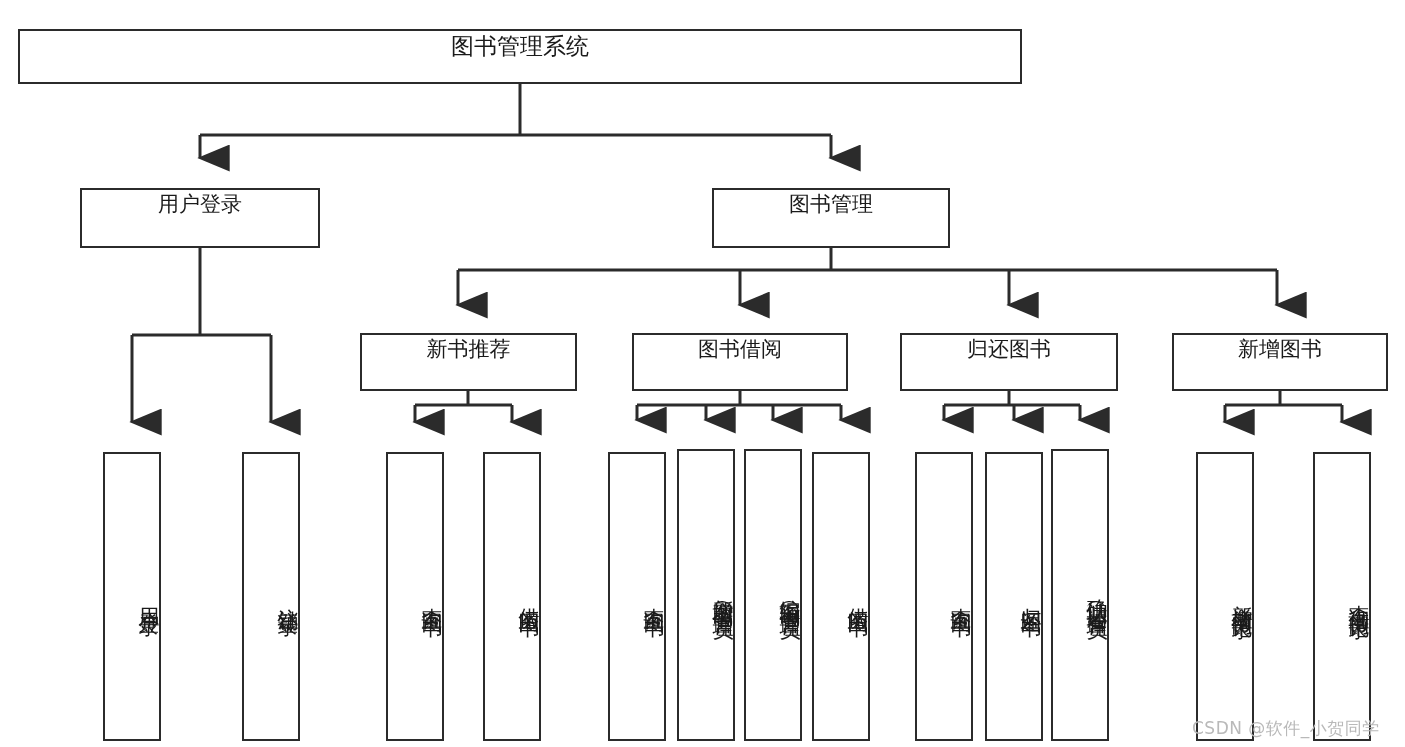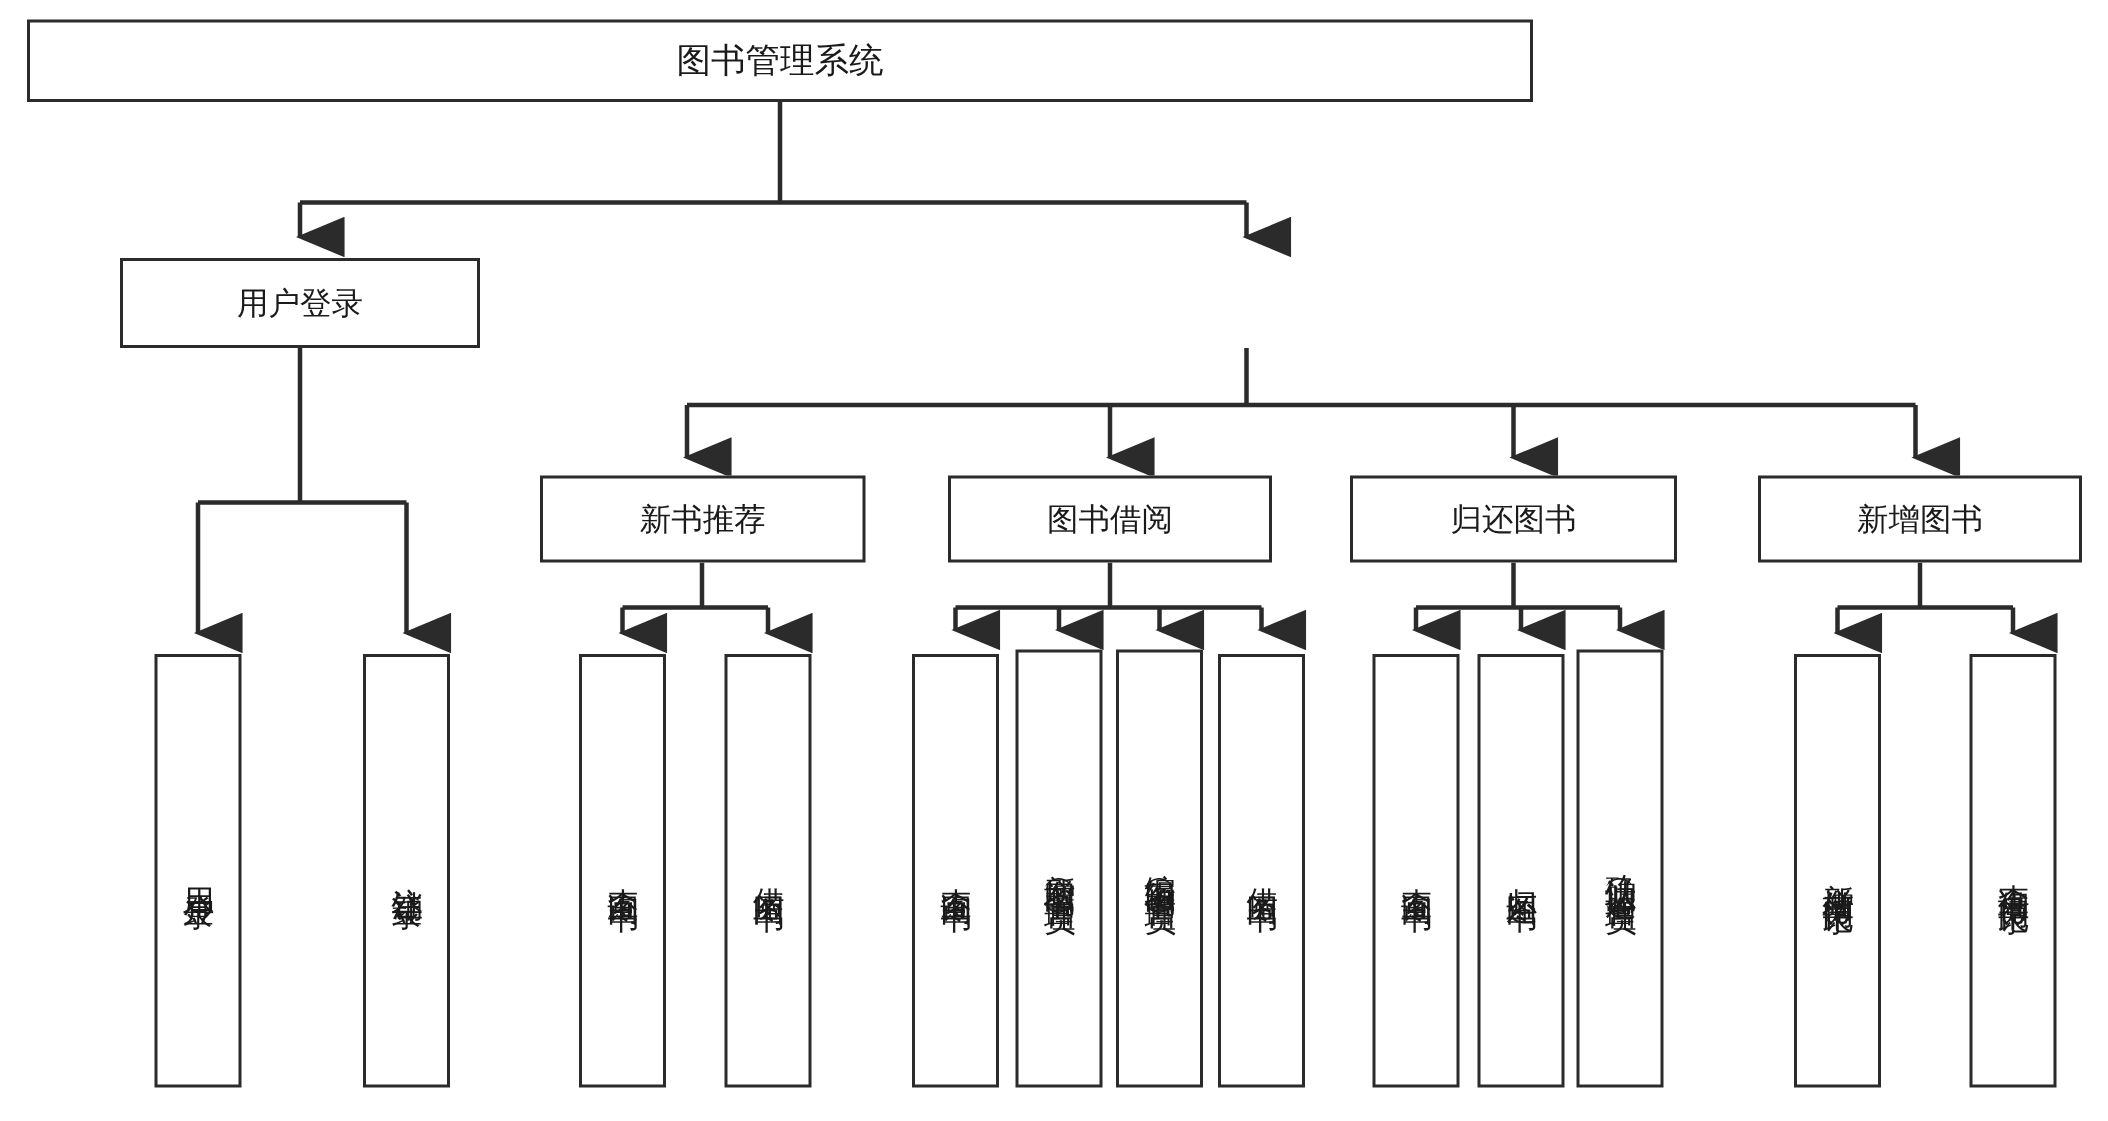--- a/index.html
+++ b/index.html
@@ -22,23 +22,24 @@
     width: 1405px;
     height: 747px;
     pointer-events: none;
   }
   .node {
     position: absolute;
     box-sizing: border-box;
     border: 2px solid #2b2b2b;
     background: #ffffff;
     display: flex;
-    align-items: center;
+    align-items: flex-start;
     justify-content: center;
     color: #1a1a1a;
+    margin-top: 16px;
   }
   .node.level0 {
     font-size: 23px;
   }
   .node.level1 {
     font-size: 21px;
   }
   .node.level2 {
     font-size: 21px;
   }
@@ -121,20 +122,23 @@
     </g>
   </svg>
 
   <div class="node level0" style="left:18px; top:13px; width:1004px; height:55px;">
     <span class="txt">图书管理系统</span>
   </div>
 
   <div class="node level1" style="left:80px; top:172px; width:240px; height:60px;">
     <span class="txt">用户登录</span>
   </div>
+  <div class="node level1" style="left:712px; top:172px; width:238px; height:60px;">
+    <span class="txt">图书管理</span>
+  </div>
 
   <div class="node level2" style="left:632px; top:317px; width:216px; height:58px;">
     <span class="txt">图书借阅</span>
   </div>
   <div class="node level2" style="left:360px; top:317px; width:217px; height:58px;">
     <span class="txt">新书推荐</span>
   </div>
   <div class="node level2" style="left:900px; top:317px; width:218px; height:58px;">
     <span class="txt">归还图书</span>
   </div>
@@ -175,14 +179,15 @@
   <div class="node leaf" style="left:1051px; top:433px; width:58px; height:292px;">
     <span class="txt">确认归还（管理员）</span>
   </div>
   <div class="node leaf" style="left:1196px; top:436px; width:58px; height:289px;">
     <span class="txt">新增借阅记录</span>
   </div>
   <div class="node leaf" style="left:1313px; top:436px; width:58px; height:289px;">
     <span class="txt">查询借阅记录</span>
   </div>
 
+  <div class="watermark" style="left:1192px; top:717px;">CSDN @软件_小贺同学</div>
 
 </div>
 
 </body></html>

